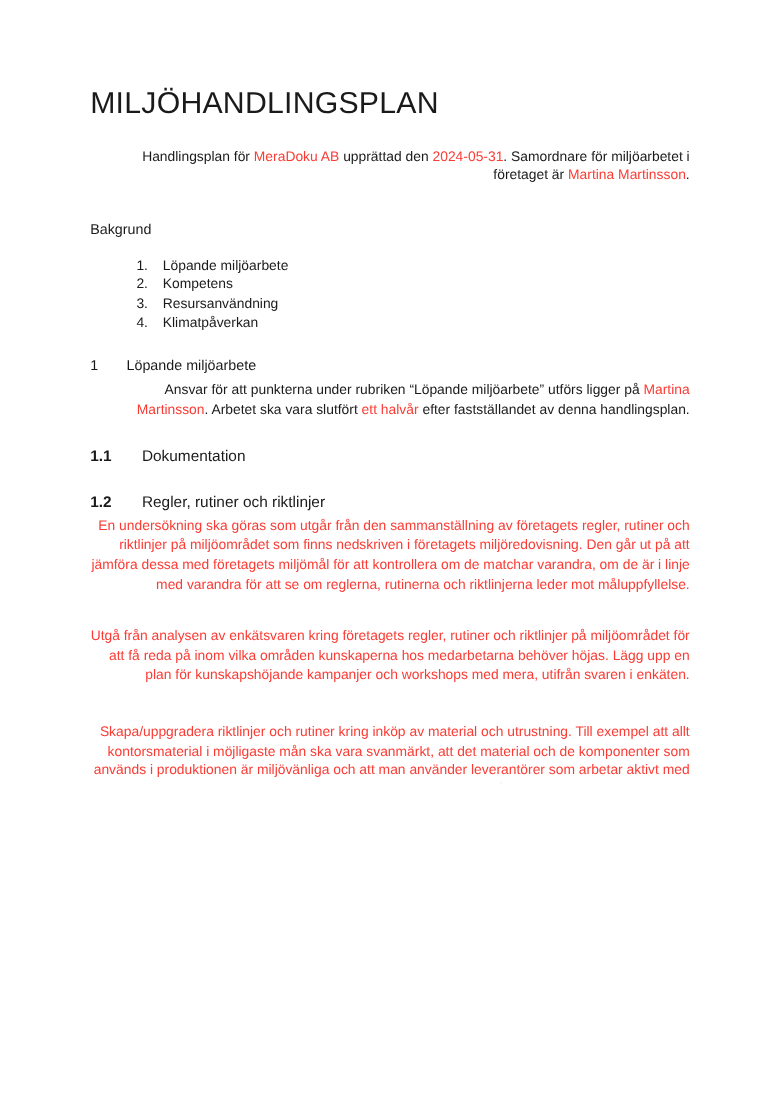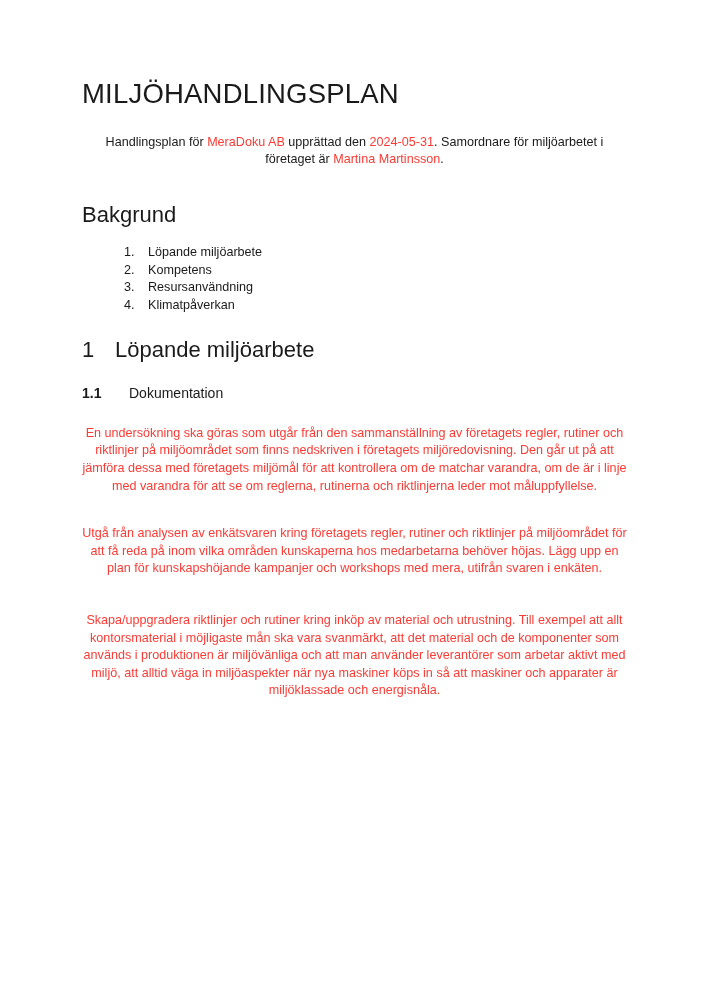--- a/index.html
+++ b/index.html
@@ -39,35 +39,35 @@
     margin: 0 0 24px 0;
     line-height: 1.15;
   }
 
   
   .para {
     font-size: 12.6px;
     line-height: 17.6px;
     margin: 0 0 10px 0;
     color: #1a1a1a;
-    text-align: center;
+    text-align: right;
   }
   .para.red,
   .red {
     color: #fb3b34;
   }
 
   .spacer-14 { height: 14px; }
   .spacer-10 { height: 10px; }
   .spacer-18 { height: 18px; }
   .spacer-22 { height: 22px; }
 
   
   .h1 {
-    font-size: 22px;
+    font-size: 13px;
     font-weight: 400;
     color: #1a1a1a;
     margin: 0 0 5px 0;
     line-height: 1.3;
   }
   .h1-num {
     display: inline-block;
     min-width: 33px;
   }
   .h2 {
@@ -148,28 +148,30 @@
       <li>Löpande miljöarbete</li>
       <li>Kompetens</li>
       <li>Resursanvändning</li>
       <li>Klimatpåverkan</li>
     </ol>
 
     <div class="spacer-22"></div>
 
     <h2 class="h1"><span class="h1-num">1</span><span>Löpande miljöarbete</span></h2>
 
+    <p class="para"><span>Ansvar för att punkterna under rubriken “Löpande miljöarbete” utförs ligger på </span><span class="red">Martina Martinsson</span><span>. Arbetet ska vara slutfört </span><span class="red">ett halvår</span><span> efter fastställandet av denna handlingsplan.</span></p>
 
     <div class="spacer-14"></div>
 
     <h3 class="h2"><span class="h2-num">1.1</span><span>Dokumentation</span></h3>
 
 
     <div class="spacer-18"></div>
 
+    <h3 class="h2"><span class="h2-num">1.2</span><span>Regler, rutiner och riktlinjer</span></h3>
 
     <p class="para red">En undersökning ska göras som utgår från den sammanställning av företagets regler, rutiner och riktlinjer på miljöområdet som finns nedskriven i företagets miljöredovisning. Den går ut på att jämföra dessa med företagets miljömål för att kontrollera om de matchar varandra, om de är i linje med varandra för att se om reglerna, rutinerna och riktlinjerna leder mot måluppfyllelse.</p>
 
     <div class="spacer-10"></div>
 
 
     <div class="spacer-10"></div>
 
     <p class="para red">Utgå från analysen av enkätsvaren kring företagets regler, rutiner och riktlinjer på miljöområdet för att få reda på inom vilka områden kunskaperna hos medarbetarna behöver höjas. Lägg upp en plan för kunskapshöjande kampanjer och workshops med mera, utifrån svaren i enkäten.</p>
 

